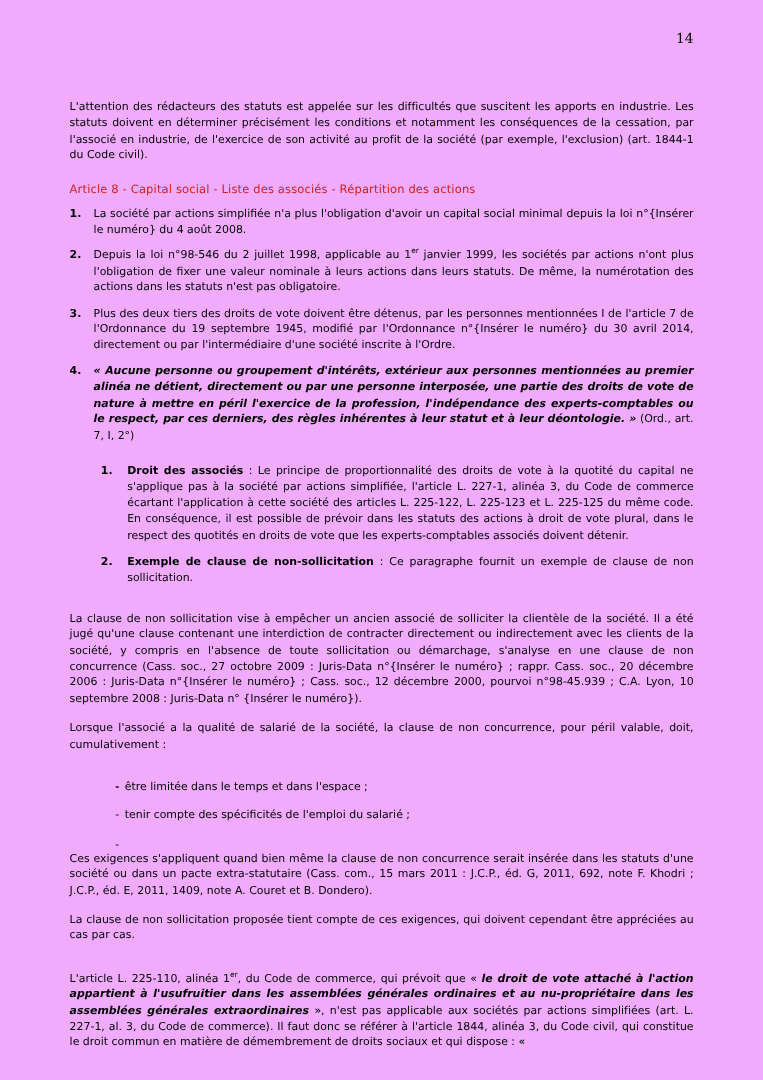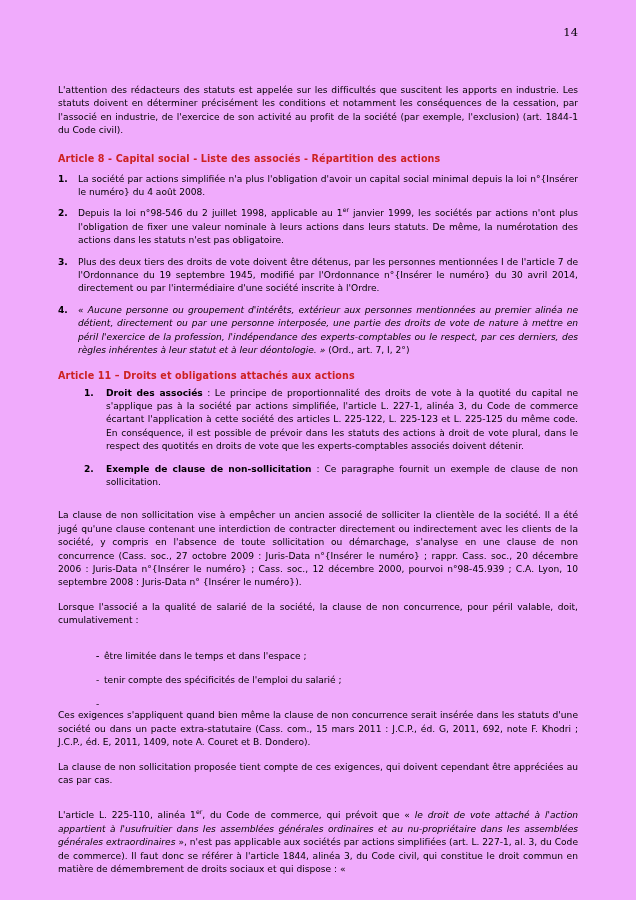--- a/index.html
+++ b/index.html
@@ -44,21 +44,21 @@
     hyphens: none;
   }
   .gap-sm { height: 8px; }
   .gap-md { height: 11px; }
   .gap-lg { height: 14px; }
   .gap-xs { height: 5px; }
 
   h2.article-heading {
     margin: 0;
     font-size: 9.6px;
-    font-weight: bold;
+    font-weight: normal;
     line-height: 13px;
     letter-spacing: 0.12px;
   }
 
   ol.num-list {
     margin: 0;
     padding: 0;
     list-style: none;
   }
   ol.num-list > li {
@@ -110,21 +110,21 @@
     position: absolute;
     left: 38px;
     top: 0;
   }
 
   sup {
     font-size: 6.2px;
     vertical-align: super;
     line-height: 0;
   }
-  .it { font-style: italic; }
+  .it { font-style: italic; font-weight: bold; }
 </style>
 </head>
 <body>
 
 <div class="page">
 
   <div class="page-number">14</div>
 
   <div class="content">
 
@@ -146,21 +146,20 @@
       <li>
         <span class="marker">3.</span><span class="item-text">Plus des deux tiers des droits de vote doivent être détenus, par les personnes mentionnées I de l'article 7 de l'Ordonnance du 19 septembre 1945, modifié par l'Ordonnance n°{Insérer le numéro} du 30 avril 2014, directement ou par l'intermédiaire d'une société inscrite à l'Ordre.</span>
       </li>
       <li class="italic-item">
         <span class="marker">4.</span><span class="it">« Aucune personne ou groupement d'intérêts, extérieur aux personnes mentionnées au premier alinéa ne détient, directement ou par une personne interposée, une partie des droits de vote de nature à mettre en péril l'exercice de la profession, l'indépendance des experts-comptables ou le respect, par ces derniers, des règles inhérentes à leur statut et à leur déontologie. »</span><span> (Ord., art. 7, I, 2°)</span>
       </li>
     </ol>
 
     <div class="gap-md"></div>
 
-    <h2 class="article-heading" style="color: rgb(204, 34, 34);">Article 11 – Droits et obligations attachés aux actions</h2>
 
     <div class="gap-xs"></div>
 
     <ol class="num-list indented">
       <li>
         <span class="marker">1.</span><span class="lead">Droit des associés</span><span> : Le principe de proportionnalité des droits de vote à la quotité du capital ne s'applique pas à la société par actions simplifiée, l'article L. 227-1, alinéa 3, du Code de commerce écartant l'application à cette société des articles L. 225-122, L. 225-123 et L. 225-125 du même code. En conséquence, il est possible de prévoir dans les statuts des actions à droit de vote plural, dans le respect des quotités en droits de vote que les experts-comptables associés doivent détenir.</span>
       </li>
       <li>
         <span class="marker">2.</span><span class="lead">Exemple de clause de non-sollicitation</span><span> : Ce paragraphe fournit un exemple de clause de non sollicitation.</span>
       </li>

